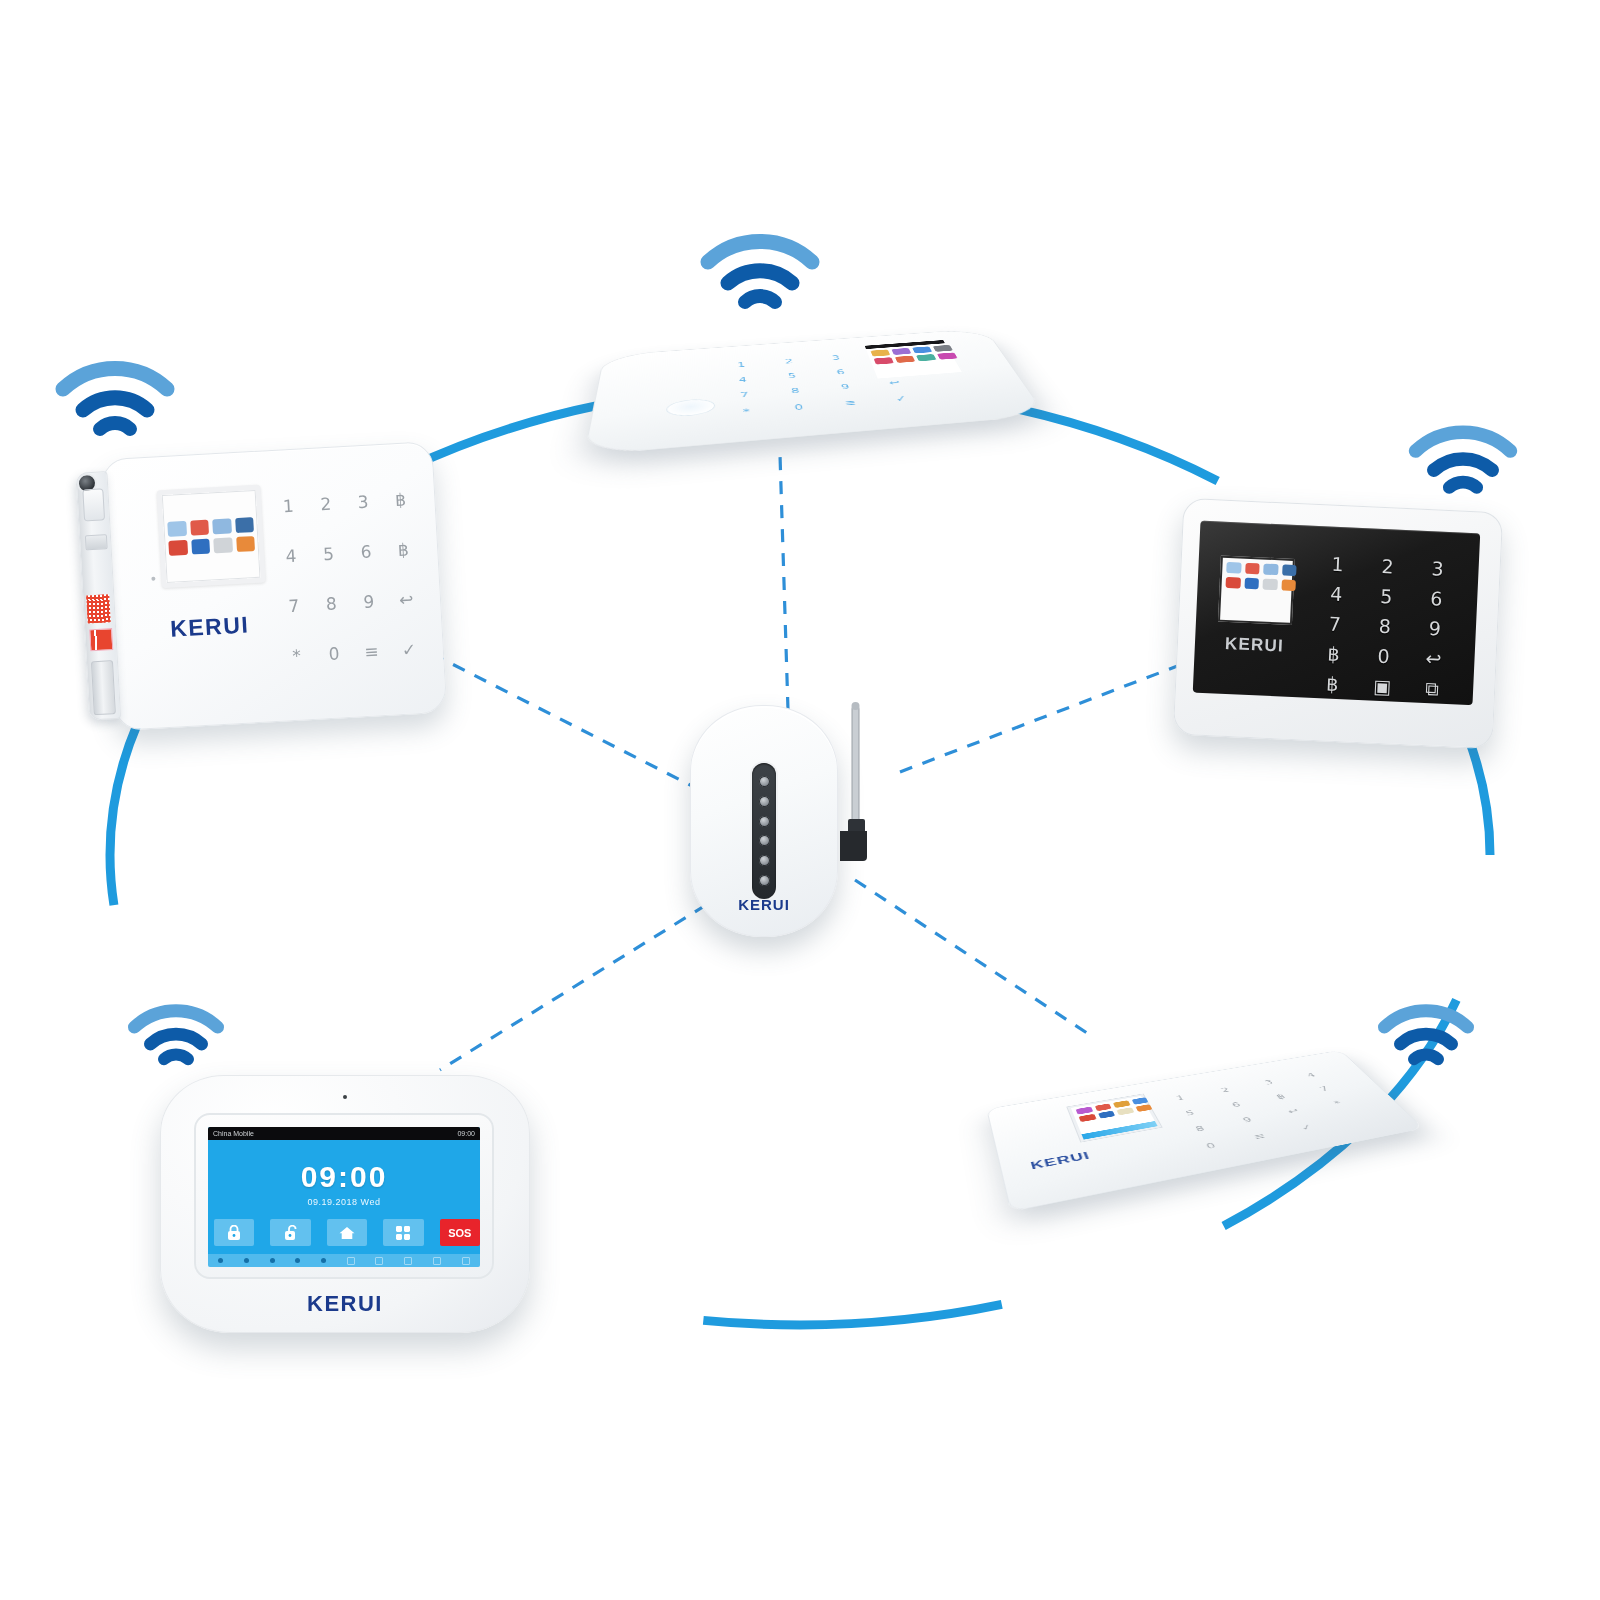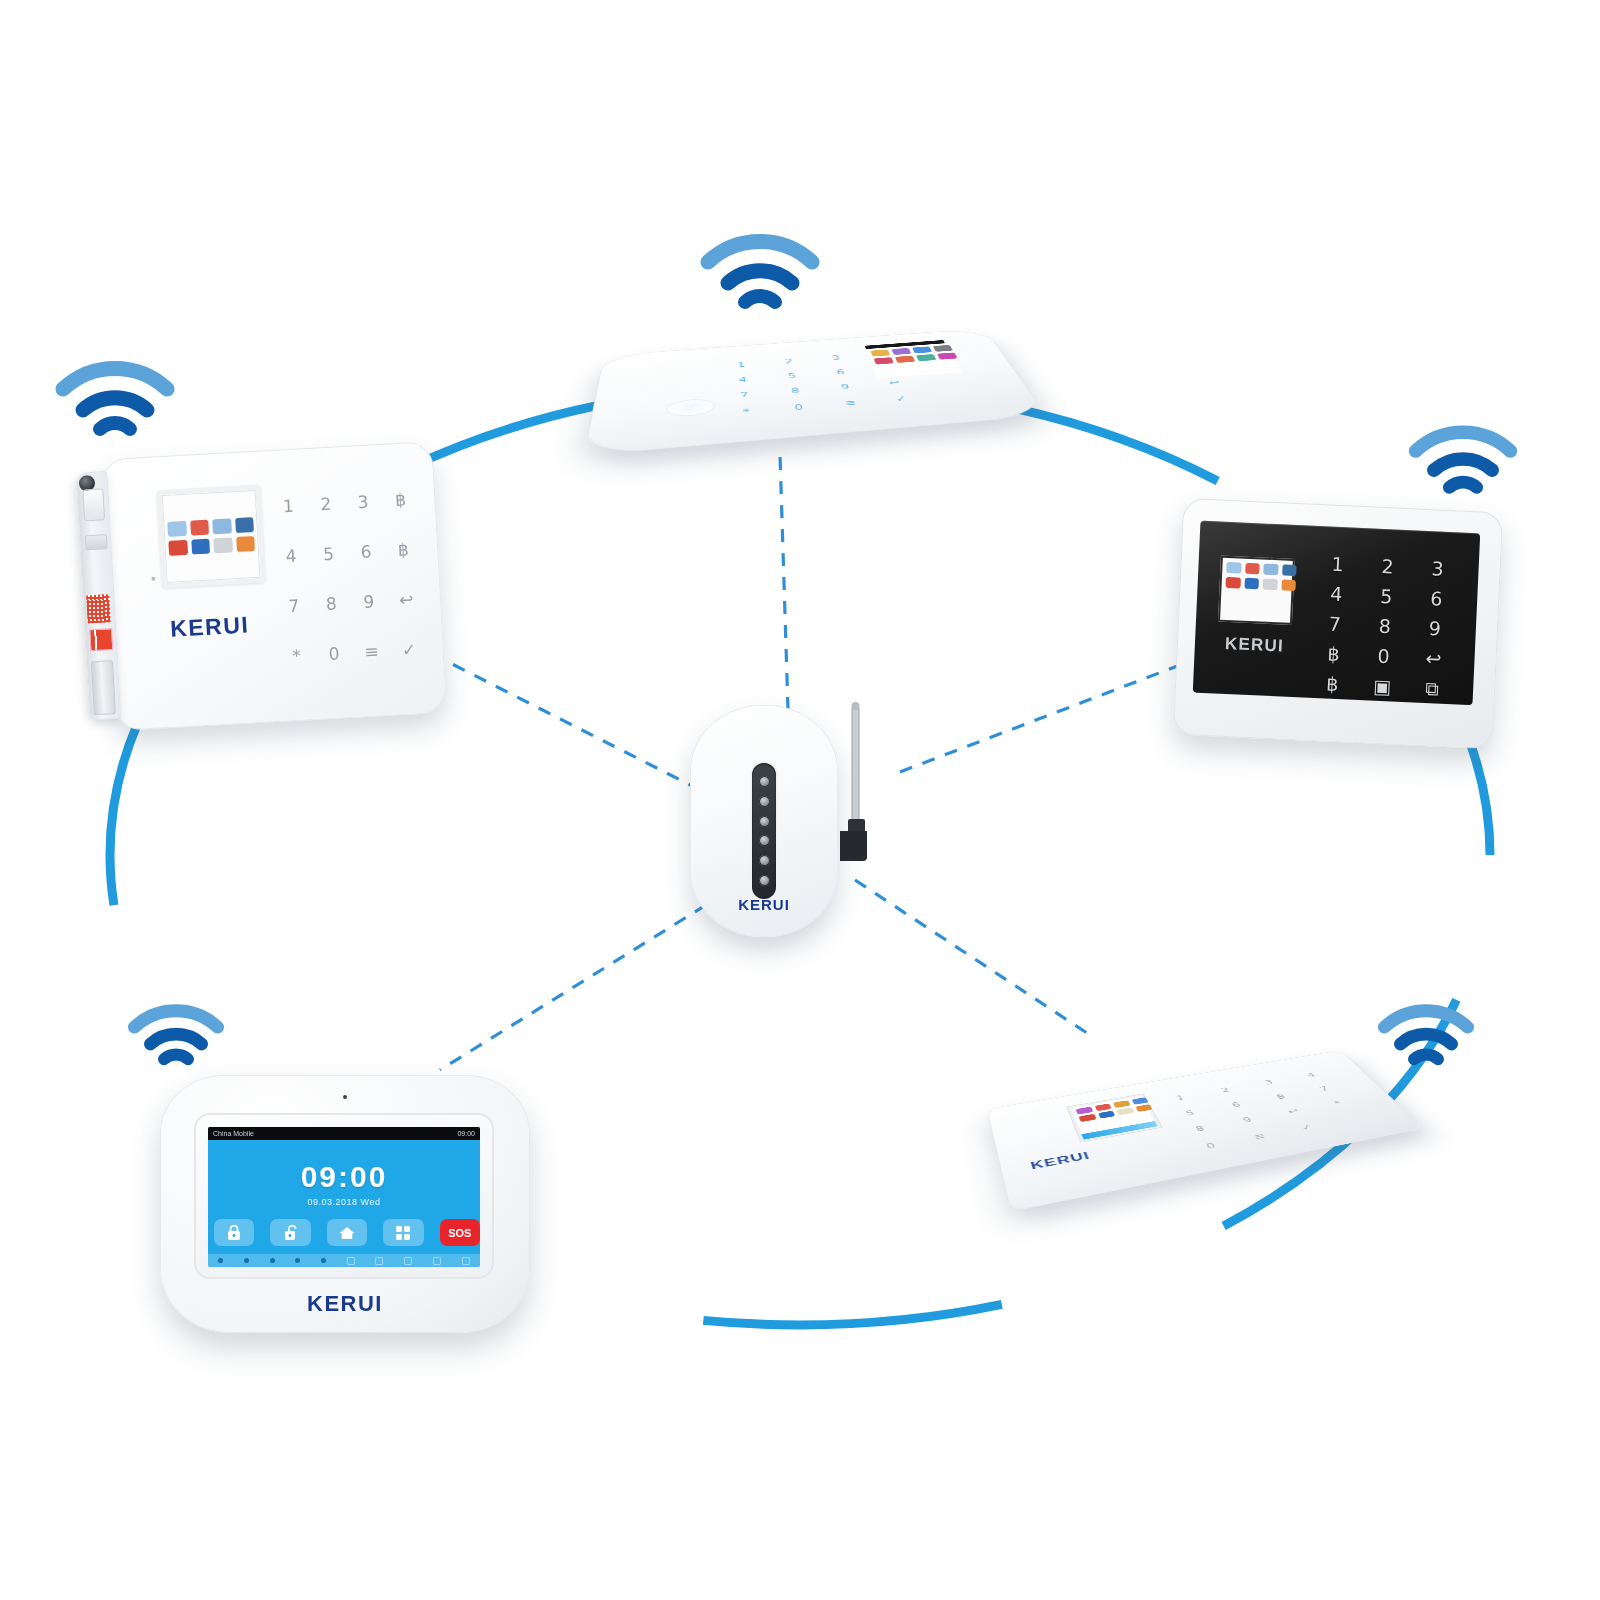--- a/index.html
+++ b/index.html
@@ -128,21 +128,21 @@
   .ts-bezel{position:absolute;left:34px;top:38px;width:300px;height:166px;border-radius:16px;
     background:linear-gradient(170deg,#fdfdfd,#eef1f4);box-shadow:inset 0 0 0 2px #e3e7ea;}
   .ts-screen{position:absolute;left:14px;top:14px;width:272px;height:140px;border-radius:2px;
     background:#1fa7e8;overflow:hidden;}
   .ts-status{height:13px;background:#0b0b0d;display:flex;align-items:center;
     justify-content:space-between;padding:0 5px;color:#cfd3d6;font-size:7px;}
   .ts-clock{text-align:center;color:#fff;font-size:30px;font-weight:bold;margin-top:20px;
     letter-spacing:2px;text-shadow:0 1px 2px rgba(0,0,0,.2);}
   .ts-date{text-align:center;color:#eaf7ff;font-size:9px;margin-top:3px;letter-spacing:.5px;}
   .ts-btns{display:flex;justify-content:center;gap:10px;margin-top:12px;}
-  .ts-btn{width:44px;height:27px;border-radius:7px;background:rgba(255,255,255,.30);
+  .ts-btn{width:44px;height:27px;border-radius:2px;background:rgba(255,255,255,.30);
     display:flex;align-items:center;justify-content:center;margin-left:6px;}
   .ts-btn.sos{background:#e8242b;color:#fff;font-size:11px;font-weight:bold;}
   .ts-nav{position:absolute;left:0;right:0;bottom:0;height:13px;background:rgba(255,255,255,.22);
     display:flex;align-items:center;justify-content:space-around;}
   .ts-nav i{width:5px;height:5px;border-radius:50%;background:#1470a8;display:block;}
   .ts-nav i.o{background:transparent;border:1px solid #9fd8f4;border-radius:1px;width:6px;height:6px;}
   .brandTS{position:absolute;left:0;right:0;bottom:16px;text-align:center;font-weight:bold;
     font-size:22px;letter-spacing:1.5px;color:#1b3a8c;}
   .ts-cam{position:absolute;left:50%;top:20px;width:4px;height:4px;margin-left:-2px;
     border-radius:50%;background:#3b4146;}
@@ -375,21 +375,21 @@
   <div class="shell" style="left:160px;top:1075px;">
     <div class="panelTS">
       <div class="ts-cam"></div>
       <div class="ts-bezel">
         <div class="ts-screen">
           <div class="ts-status">
             <span>China Mobile</span>
             <span>09:00</span>
           </div>
           <div class="ts-clock">09:00</div>
-          <div class="ts-date">09.03.2018  Wed</div>
+          <div class="ts-date">09.19.2018  Wed</div>
           <div class="ts-btns">
             <div class="ts-btn">
               <svg width="14" height="16" viewBox="0 0 14 16">
                 <rect x="1" y="6" width="12" height="9" rx="2" fill="#fff"></rect>
                 <path d="M3.5 6V4a3.5 3.5 0 0 1 7 0v2" fill="none" stroke="#fff" stroke-width="1.8"></path>
                 <circle cx="7" cy="10.5" r="1.4" fill="#1fa7e8"></circle>
               </svg>
             </div>
             <div class="ts-btn">
               <svg width="14" height="16" viewBox="0 0 14 16">

